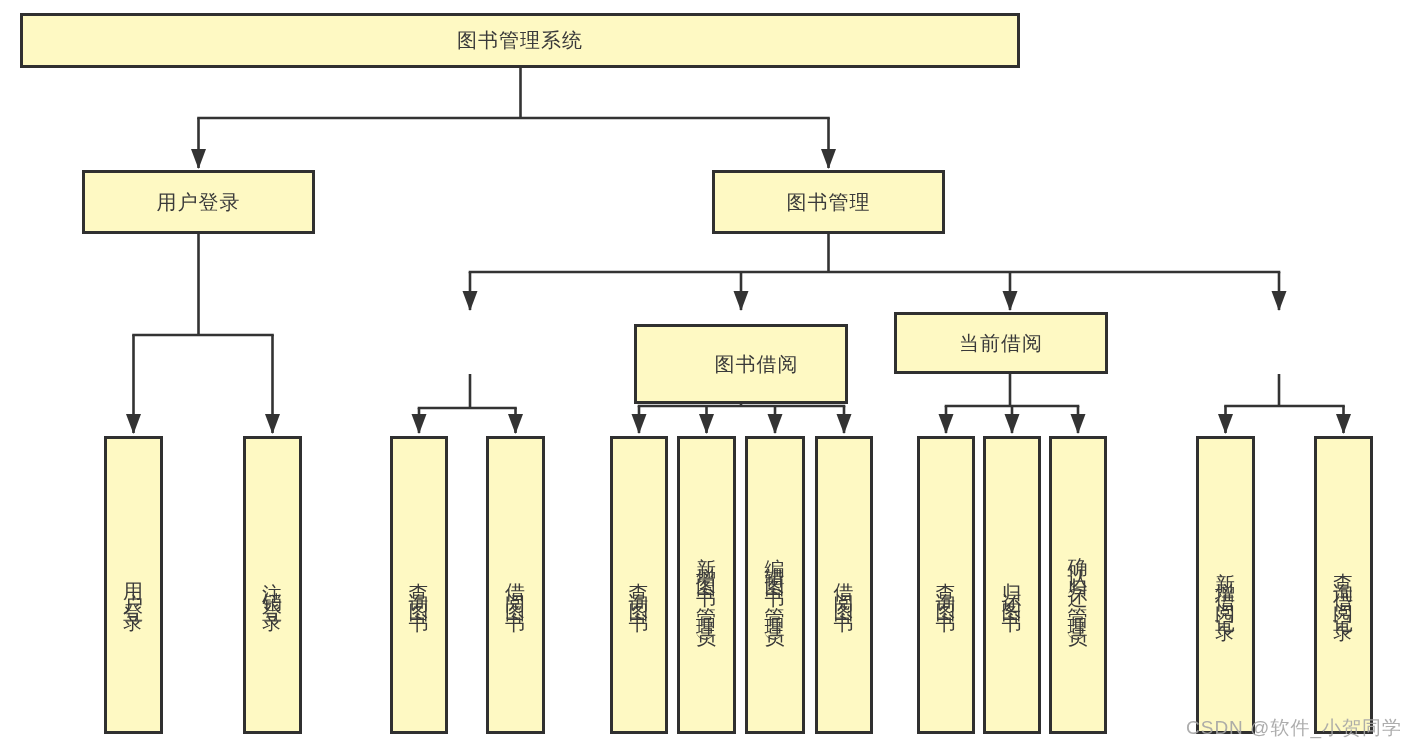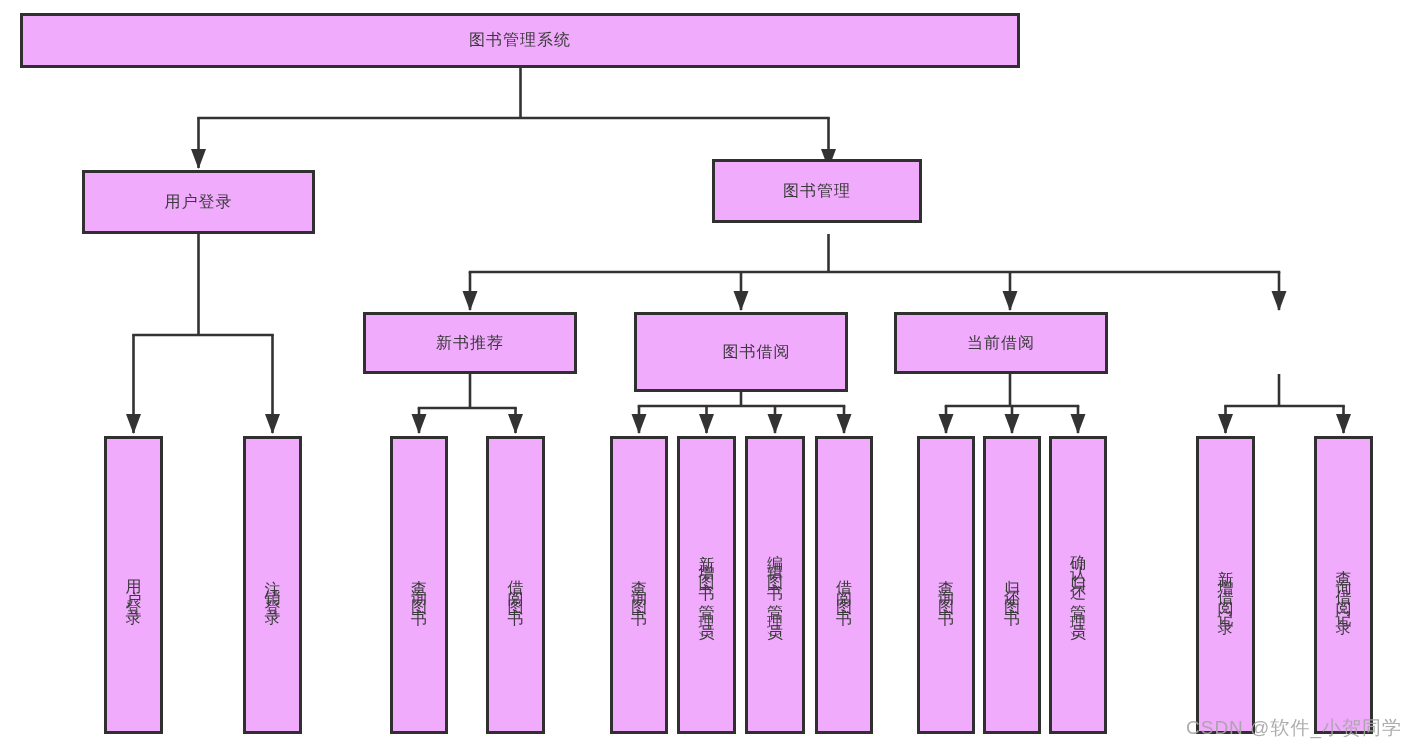--- a/index.html
+++ b/index.html
@@ -17,46 +17,46 @@
   }
   #connectors {
     position: absolute;
     left: 0; top: 0;
     width: 1405px; height: 747px;
     z-index: 1;
   }
   .box {
     position: absolute;
     box-sizing: border-box;
-    background: #f0abfc;
+    background: #fef9c3;
     border: 3px solid #303030;
     color: #3a3a3a;
     display: flex;
     align-items: center;
     justify-content: center;
-    font-size: 16px;
+    font-size: 20px;
     z-index: 2;
     text-align: center;
   }
   .h { letter-spacing: 1px; }
   .v {
     writing-mode: vertical-rl;
     text-orientation: mixed;
     letter-spacing: 10px;
     line-height: 1;
     padding-top: 4px;
   }
   
   #b-root { left: 20px;  top: 13px;  width: 1000px; height: 55px; }
   
   #b-l2a  { left: 82px;  top: 170px; width: 233px;  height: 64px; }
-  #b-l2b  { left: 712px; top: 159px; width: 210px;  height: 64px; }
+  #b-l2b  { left: 712px; top: 170px; width: 233px;  height: 64px; }
   
   #b-l3a  { left: 363px;  top: 312px; width: 214px; height: 62px; }
-  #b-l3b  { left: 634px;  top: 312px; width: 214px; height: 80px; padding-left: 31px; }
+  #b-l3b  { left: 634px;  top: 324px; width: 214px; height: 80px; padding-left: 31px; }
   #b-l3c  { left: 894px;  top: 312px; width: 214px; height: 62px; }
   #b-l3d  { left: 1172px; top: 312px; width: 214px; height: 62px; }
   
   .leaf { top: 436px; height: 298px; }
   #b-g1a { left: 104px;  width: 59px; }
   #b-g1b { left: 243px;  width: 59px; }
   #b-g2a { left: 390px;  width: 58px; }
   #b-g2b { left: 486px;  width: 59px; }
   #b-g3a { left: 610px;  width: 58px; }
   #b-g3b { left: 677px;  width: 59px; }
@@ -132,21 +132,20 @@
       <path d="M1225.5 406 V433" marker-end="url(#arw)"></path>
       <path d="M1343.5 406 V433" marker-end="url(#arw)"></path>
     </g>
   </svg>
 
   <div class="box h" id="b-root">图书管理系统</div>
 
   <div class="box h" id="b-l2a">用户登录</div>
   <div class="box h" id="b-l2b">图书管理</div>
 
-  <div class="box h" id="b-l3a">新书推荐</div>
   <div class="box h" id="b-l3b">图书借阅</div>
   <div class="box h" id="b-l3c">当前借阅</div>
 
   <div class="box v leaf" id="b-g1a">用户登录</div>
   <div class="box v leaf" id="b-g1b">注销登录</div>
 
   <div class="box v leaf" id="b-g2a">查询图书</div>
   <div class="box v leaf" id="b-g2b">借阅图书</div>
 
   <div class="box v leaf" id="b-g3a">查询图书</div>

